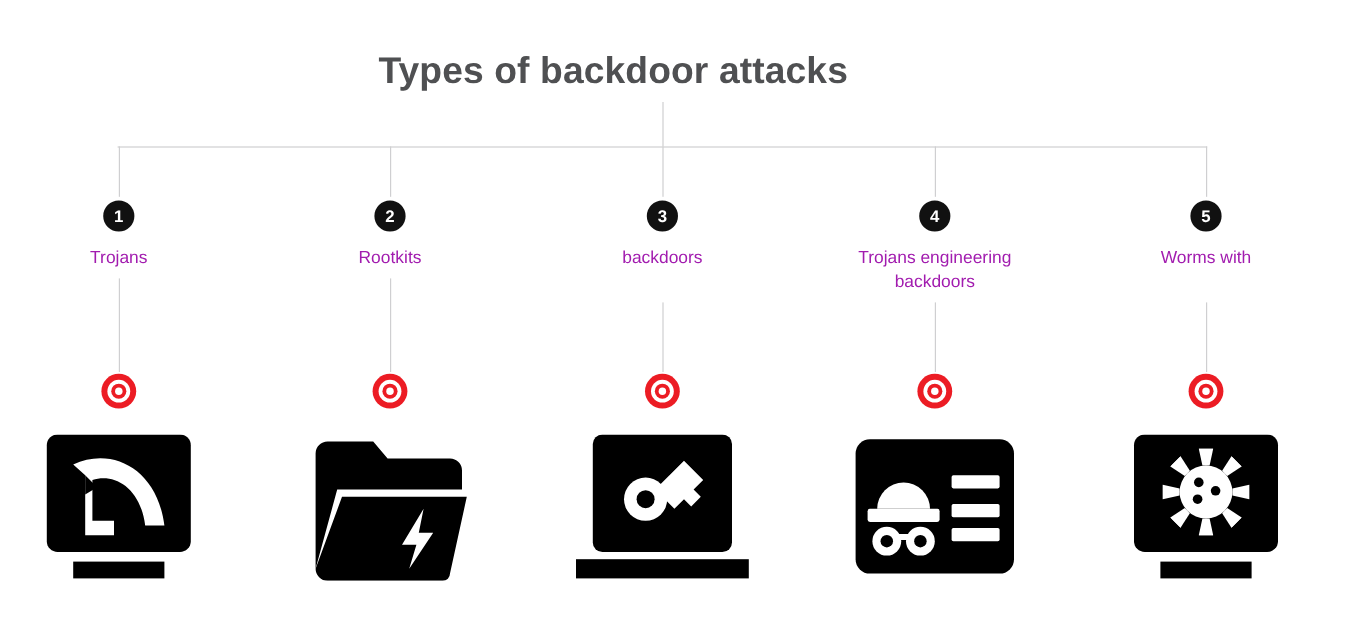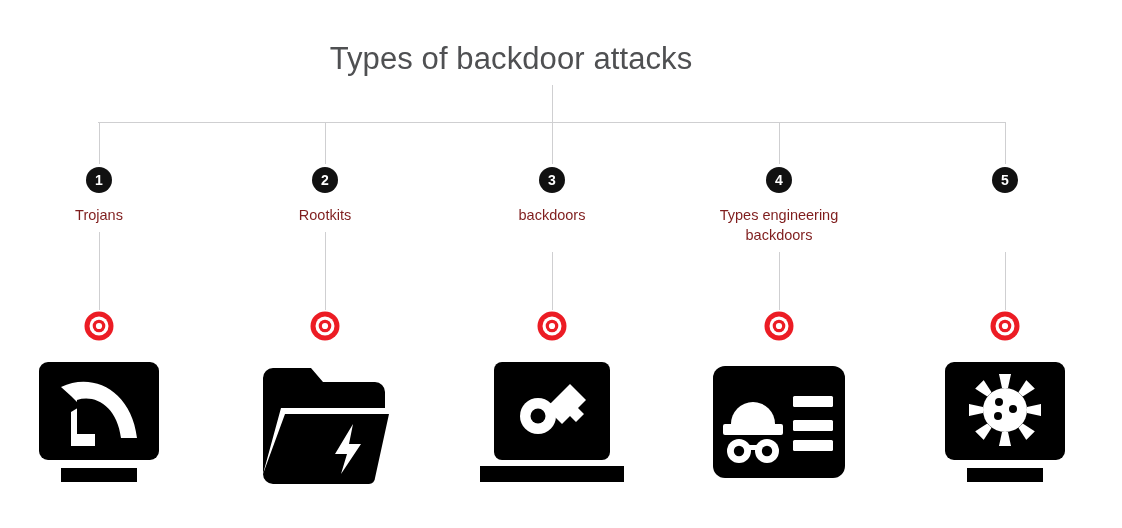--- a/index.html
+++ b/index.html
@@ -18,21 +18,21 @@
   }
 
   
   #page-title {
     position: absolute;
     left: 0;
     top: 41px;
     width: 1022px;
     text-align: center;
     font-size: 31px;
-    font-weight: 400;
+    font-weight: 700;
     color: #4f5052;
     letter-spacing: 0.1px;
     white-space: nowrap;
   }
 
   
   .conn-line { position: absolute; background: #cfcfd1; }
   #title-stem {
     width: 1px;
     height: 37px;
@@ -82,21 +82,21 @@
 
   
   .col-label {
     position: absolute;
     top: 205px;
     left: 0;
     width: 200px;
     text-align: center;
     font-size: 14.5px;
     font-weight: 400;
-    color: #7f1d1d;
+    color: #a21caf;
     line-height: 20px;
   }
 
   
   .bullseye {
     position: absolute;
     top: 310px;
     left: 84px;
     width: 32px;
     height: 32px;
@@ -196,21 +196,21 @@
           <circle cx="20" cy="32" r="7.5" fill="#000000"></circle>
         </g>
       </svg>
     </div>
   </div>
 
   <div class="column" style="left:679px;">
     <div class="conn-line rail-drop" style="left:100px;"></div>
     <div class="badge">4</div>
     <div class="col-label">
-      <div>Types engineering</div>
+      <div>Trojans engineering</div>
       <div>backdoors</div>
     </div>
     <div class="conn-line label-drop" style="left:100px; top:252px; height:58px;"></div>
     <div class="bullseye">
       <svg class="icon-svg" width="32" height="32" viewBox="0 0 32 32">
         <circle cx="16" cy="16" r="14.5" fill="#ec1c24"></circle>
         <circle cx="16" cy="16" r="9.5" fill="#ffffff"></circle>
         <circle cx="16" cy="16" r="6.3" fill="#ec1c24"></circle>
         <circle cx="16" cy="16" r="3.1" fill="#ffffff"></circle>
       </svg>
@@ -231,20 +231,21 @@
         <circle cx="30" cy="89" r="5.2" fill="#000000"></circle>
         <circle cx="58" cy="89" r="5.2" fill="#000000"></circle>
       </svg>
     </div>
   </div>
 
   <div class="column" style="left:905px;">
     <div class="conn-line rail-drop" style="left:100px;"></div>
     <div class="badge">5</div>
     <div class="col-label">
+      <div>Worms with</div>
     </div>
     <div class="conn-line label-drop" style="left:100px; top:252px; height:58px;"></div>
     <div class="bullseye">
       <svg class="icon-svg" width="32" height="32" viewBox="0 0 32 32">
         <circle cx="16" cy="16" r="14.5" fill="#ec1c24"></circle>
         <circle cx="16" cy="16" r="9.5" fill="#ffffff"></circle>
         <circle cx="16" cy="16" r="6.3" fill="#ec1c24"></circle>
         <circle cx="16" cy="16" r="3.1" fill="#ffffff"></circle>
       </svg>
     </div>

